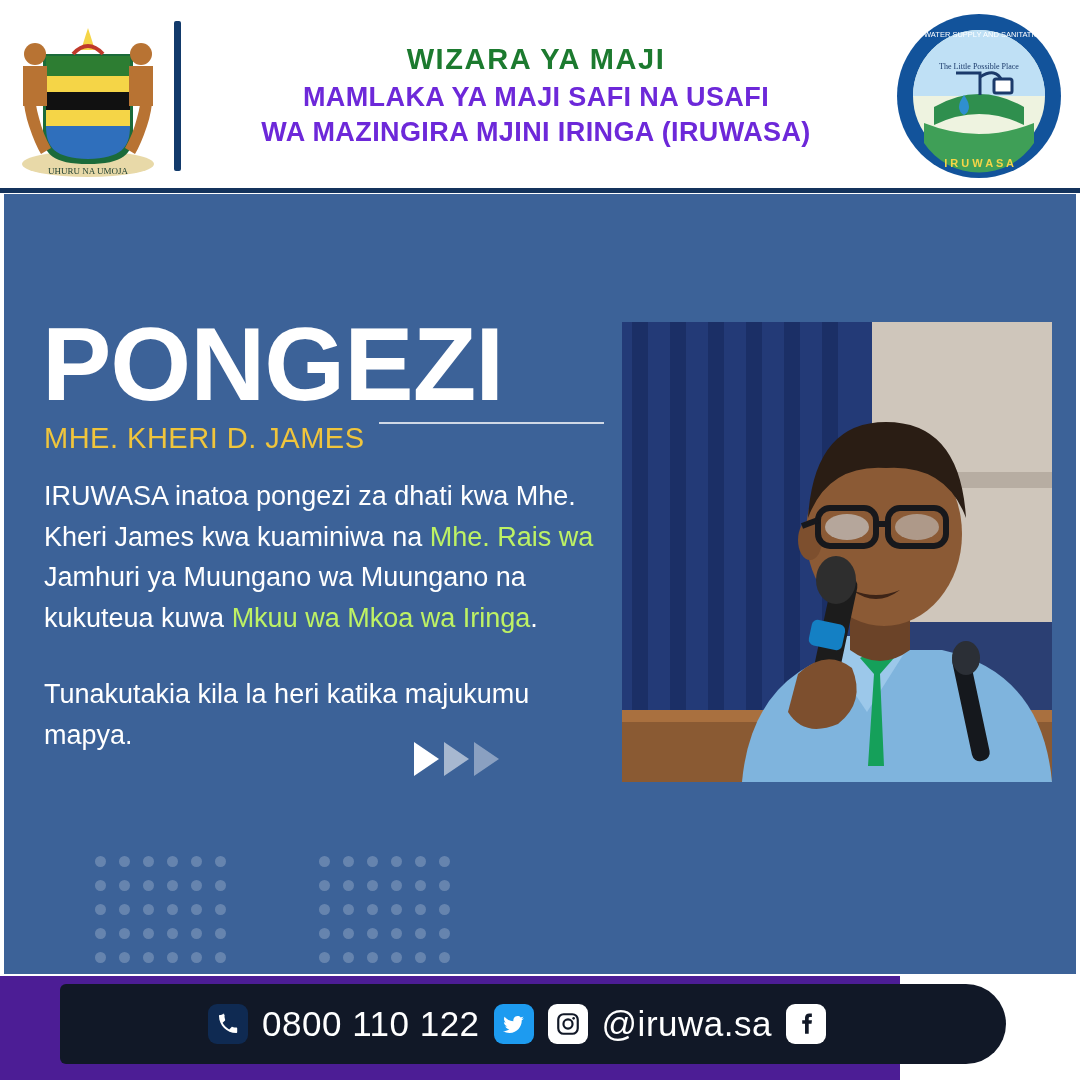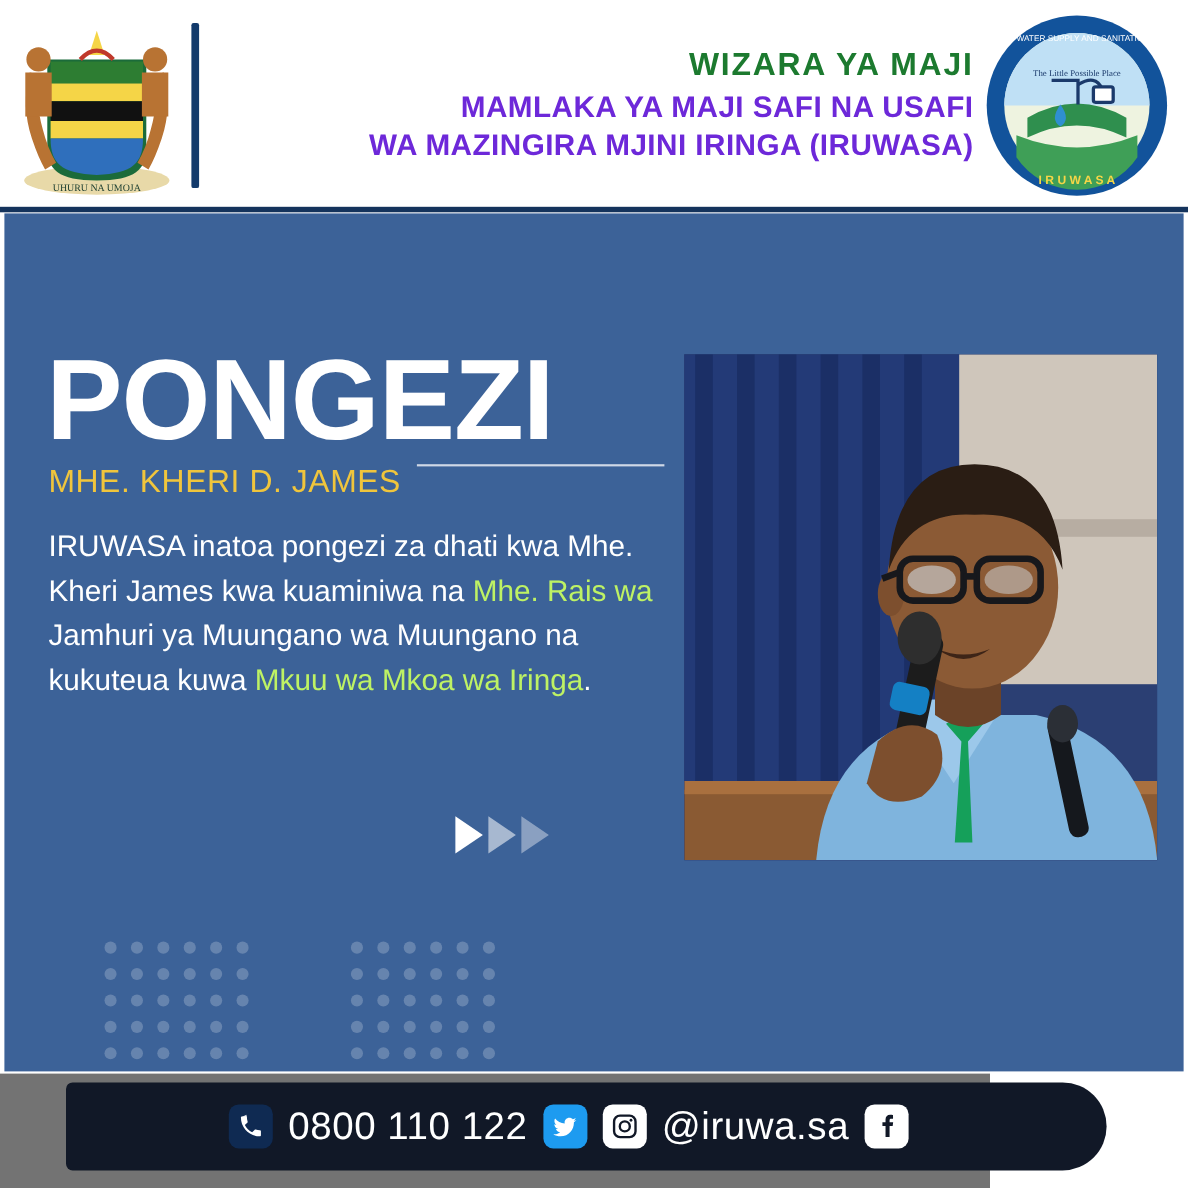--- a/index.html
+++ b/index.html
@@ -30,21 +30,21 @@
     display: flex; align-items: center; justify-content: center;
   }
   .header-divider {
     width: 7px; height: 150px;
     background: #123a6b;
     margin-left: 6px;
     border-radius: 2px;
   }
   .header-text {
     flex: 1;
-    text-align: right;
+    text-align: center;
     padding: 0 6px;
   }
   .header-line1 {
     color: #1c7a2f;
     font-weight: bold;
     font-size: 29px;
     letter-spacing: 1.6px;
     margin-bottom: 4px;
   }
   .header-line2, .header-line3 {
@@ -159,21 +159,21 @@
     align-self: center; justify-self: center;
   }
   .dots-left { left: 84px; top: 655px; }
   .dots-right { left: 308px; top: 655px; }
 
   
   .footer {
     position: absolute;
     left: 0; top: 976px;
     width: 900px; height: 104px;
-    background: #737373;
+    background: #4c1d95;
   }
   .footer-bar {
     position: absolute;
     left: 60px; top: 8px;
     width: 946px; height: 80px;
     background: #111827;
     border-top-right-radius: 40px;
     border-bottom-right-radius: 40px;
     border-top-left-radius: 6px;
     border-bottom-left-radius: 6px;
@@ -268,20 +268,21 @@
 
     <div class="subtitle-row">
       <div class="subtitle">MHE. KHERI D. JAMES</div>
       <div class="subtitle-rule"></div>
     </div>
 
     <div class="body-text">
       <div class="para1">
         <span>IRUWASA inatoa pongezi za dhati kwa Mhe. Kheri James kwa kuaminiwa na </span><span class="hl">Mhe. Rais wa</span><span> Jamhuri ya Muungano wa Muungano na kukuteua kuwa </span><span class="hl">Mkuu wa Mkoa wa Iringa</span><span>.</span>
       </div>
+      <div class="para2">Tunakutakia kila la heri katika majukumu mapya.</div>
     </div>
 
     <div class="arrows">
       <span class="tri"></span>
       <span class="tri outline"></span>
       <span class="tri outline2"></span>
     </div>
 
     <div class="photo">
       <svg width="430" height="460" viewBox="0 0 430 460">

